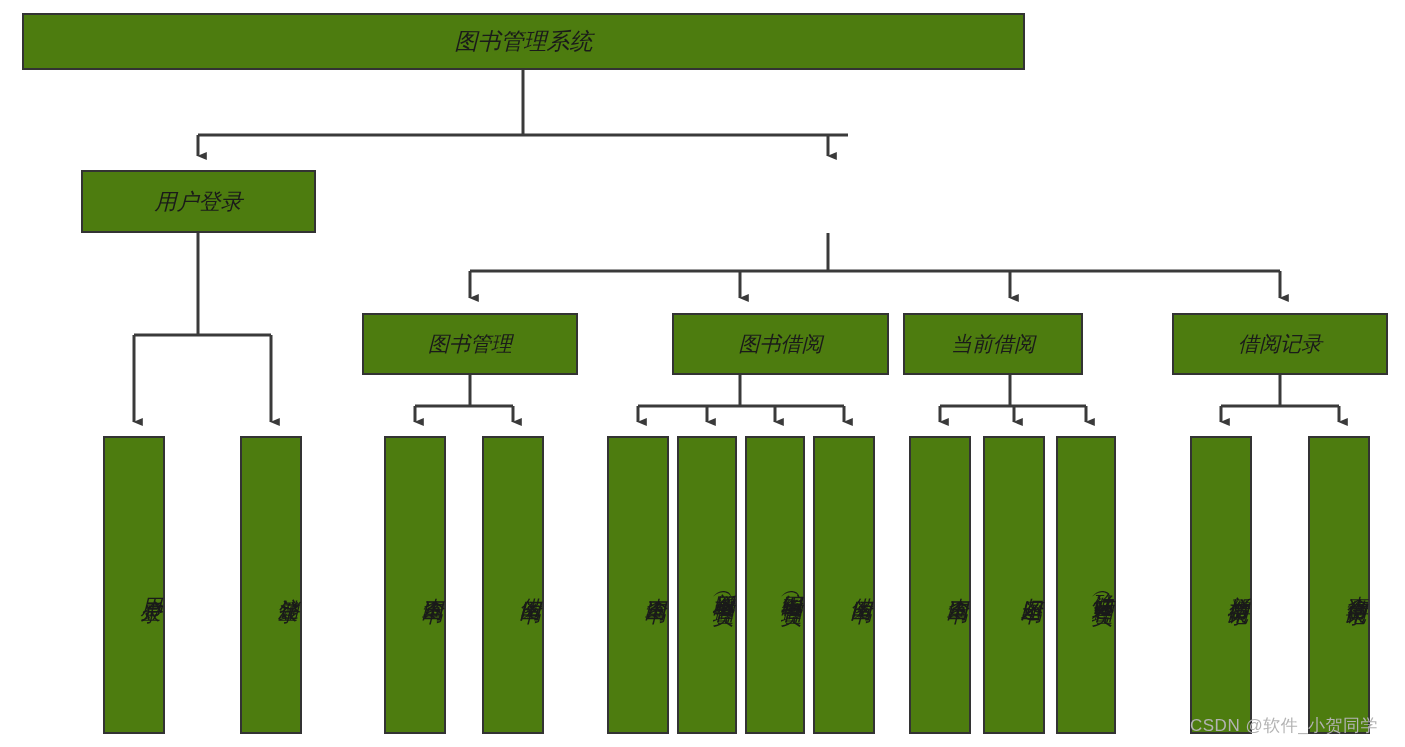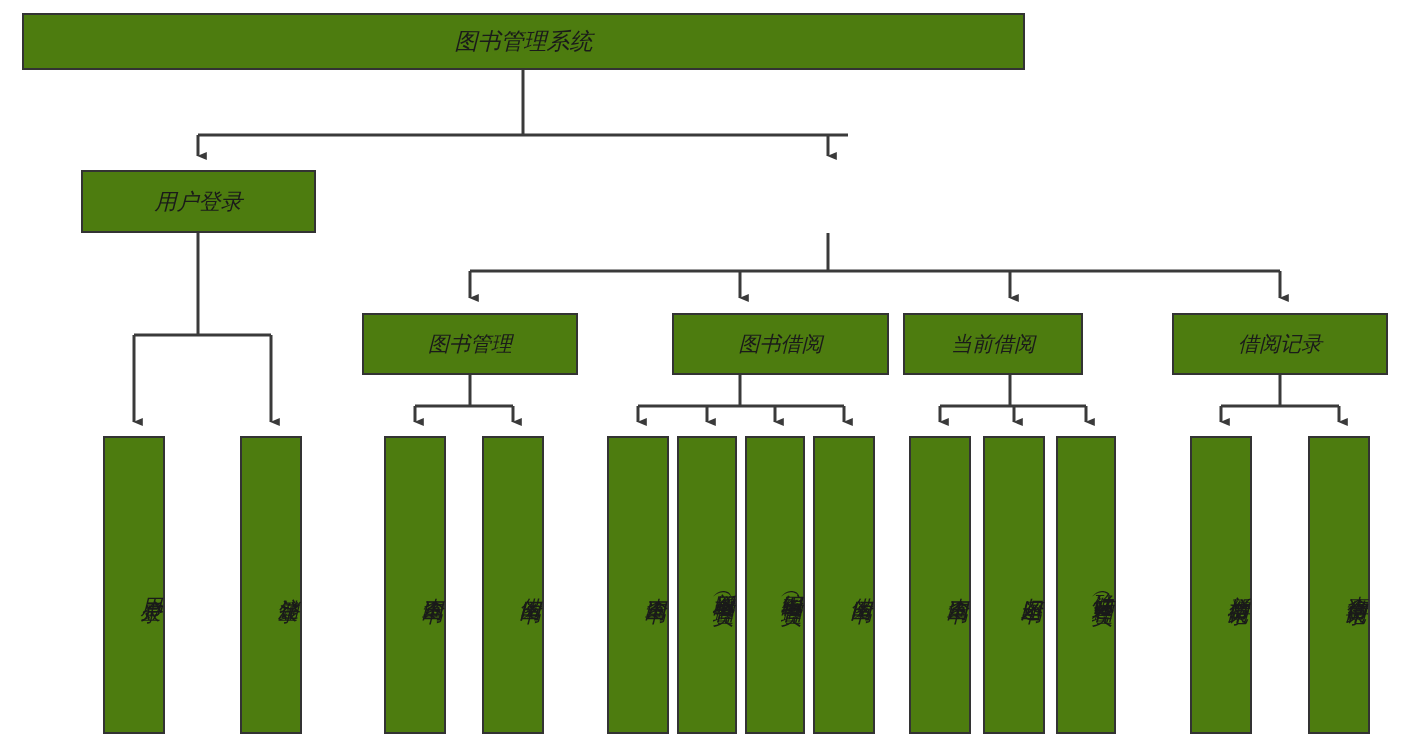--- a/index.html
+++ b/index.html
@@ -168,14 +168,15 @@
   <div class="node node-leaf" style="left: 1056px; top: 436px; width: 60px; height: 298px;">
     <span class="leaf-text">确认归还（管理员）</span>
   </div>
   <div class="node node-leaf" style="left: 1190px; top: 436px; width: 62px; height: 298px;">
     <span class="leaf-text">新增借阅记录</span>
   </div>
   <div class="node node-leaf" style="left: 1308px; top: 436px; width: 62px; height: 298px;">
     <span class="leaf-text">查询借阅记录</span>
   </div>
 
+  <div class="watermark" style="left:1190px; top:714px;">CSDN @软件_小贺同学</div>
 
 </div>
 
 </body></html>

